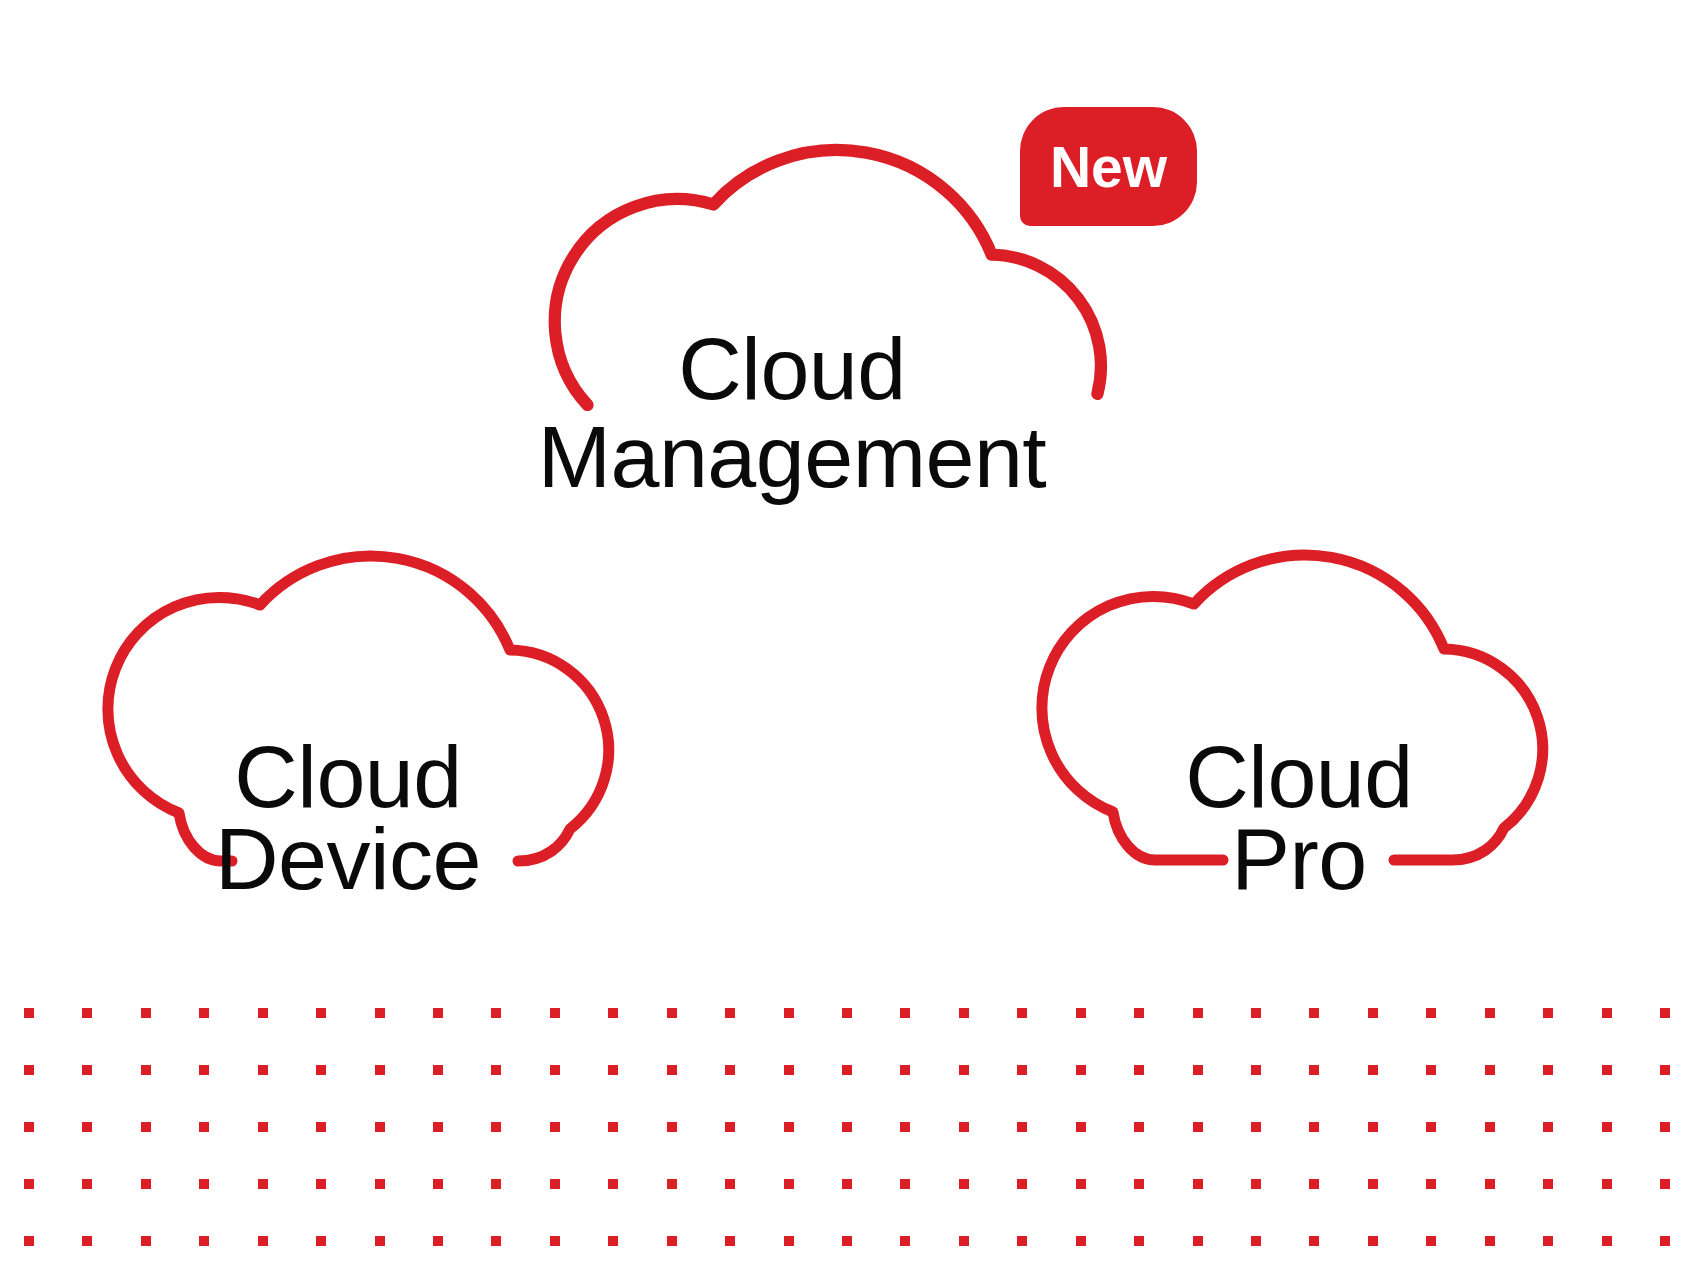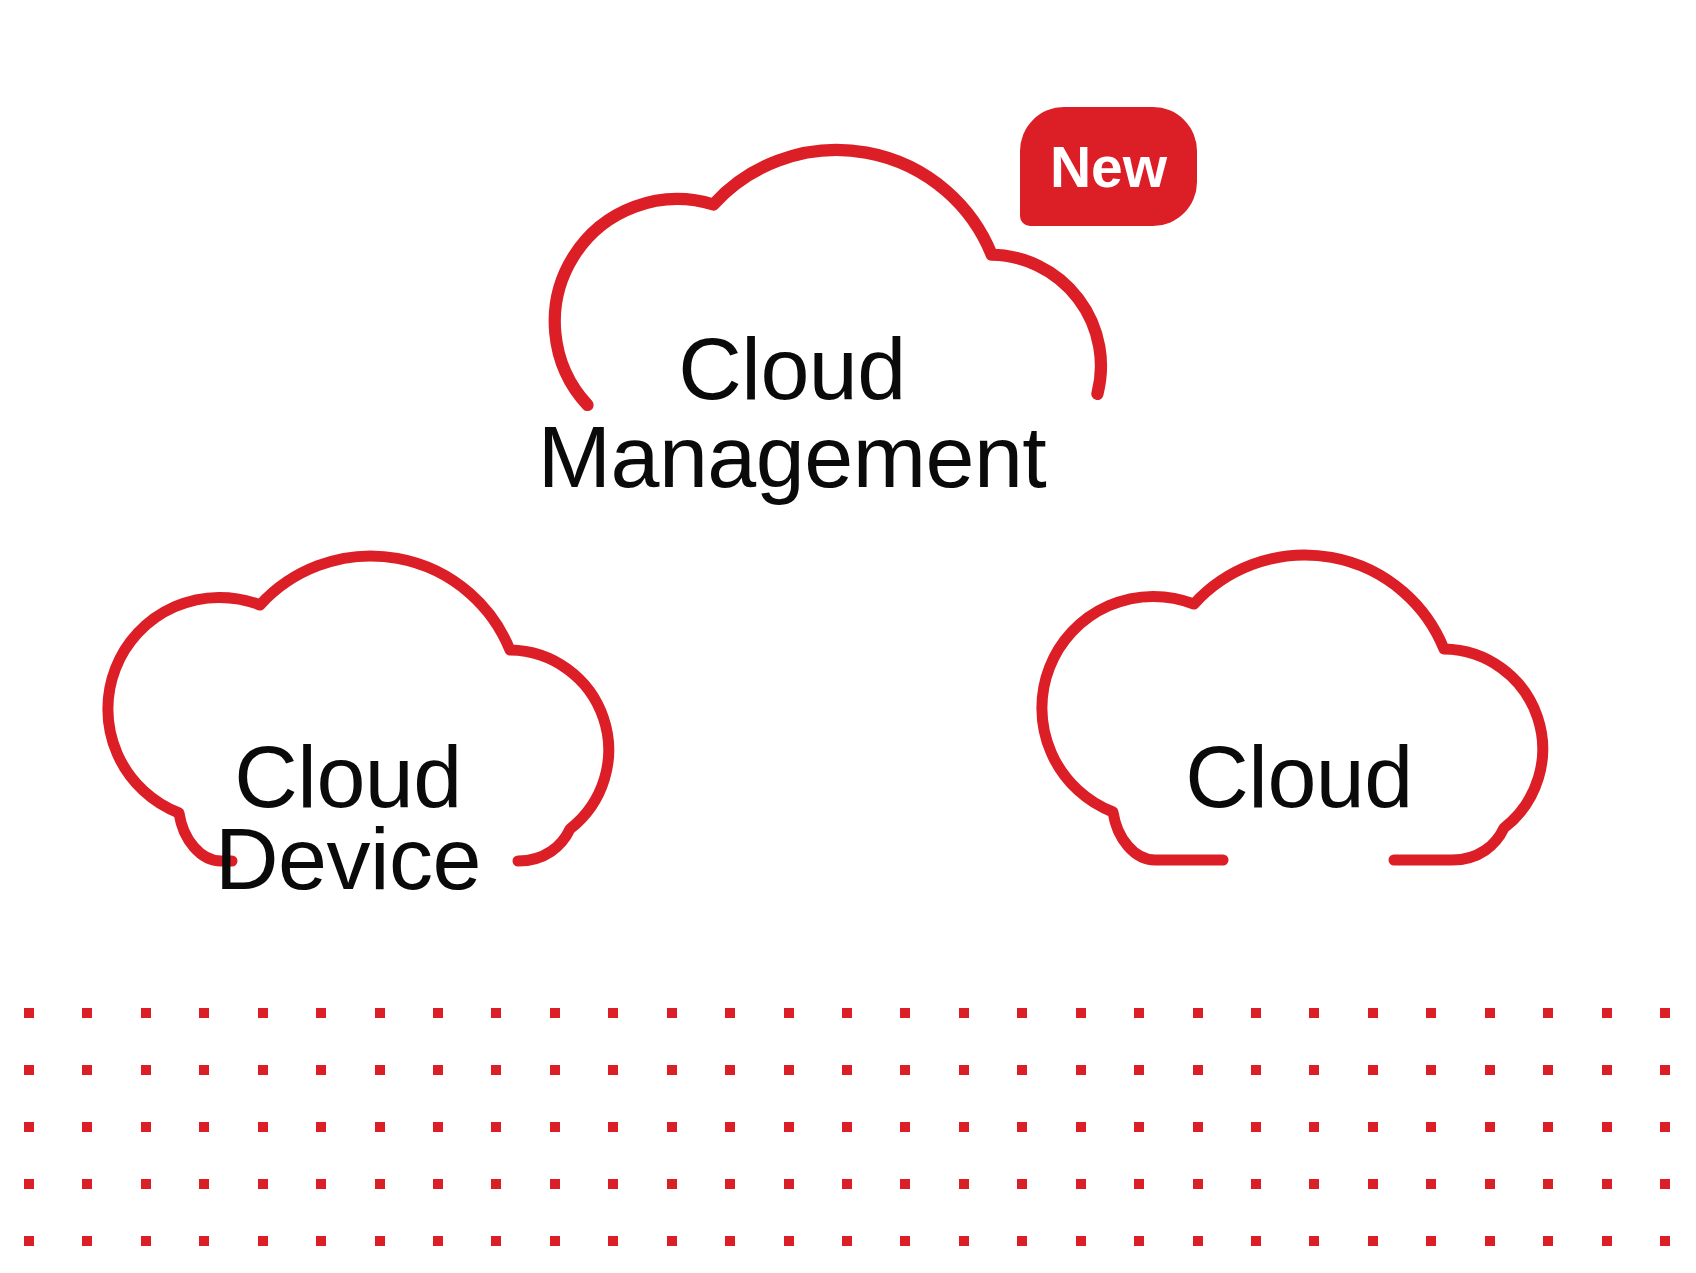--- a/index.html
+++ b/index.html
@@ -80,20 +80,21 @@
     <span class="line">Cloud</span>
     <span class="line">Device</span>
   </div>
 
   <svg class="cloud-svg" style="left:1041px;top:538px;width:512px;height:334px;" viewBox="-6 -6 512 334" preserveAspectRatio="none" aria-hidden="true">
     <path d="M 176 316 L 108 316 C 88 316 70 295 66 268 A 110 110 0 0 1 147 60 A 150 150 0 0 1 397 105 A 100 100 0 0 1 457 284 C 449 301 432 316 405 316 L 347 316"></path>
   </svg>
 
   <div class="cloud-label label-bottom" style="left:1099px;top:736px;width:400px;">
     <span class="line">Cloud</span>
+    <span class="line">Pro</span>
   </div>
 
   <div class="dots">
       <div class="dot" style="width: 10px; height: 10px; left: 24px; top: 1008px; background: rgb(220, 30, 38);"></div>
       <div class="dot" style="width: 10px; height: 10px; left: 82.43px; top: 1008px; background: rgb(220, 30, 38);"></div>
       <div class="dot" style="width: 10px; height: 10px; left: 140.86px; top: 1008px; background: rgb(220, 30, 38);"></div>
       <div class="dot" style="width: 10px; height: 10px; left: 199.29px; top: 1008px; background: rgb(220, 30, 38);"></div>
       <div class="dot" style="width: 10px; height: 10px; left: 257.72px; top: 1008px; background: rgb(220, 30, 38);"></div>
       <div class="dot" style="width: 10px; height: 10px; left: 316.15px; top: 1008px; background: rgb(220, 30, 38);"></div>
       <div class="dot" style="width: 10px; height: 10px; left: 374.58px; top: 1008px; background: rgb(220, 30, 38);"></div>

